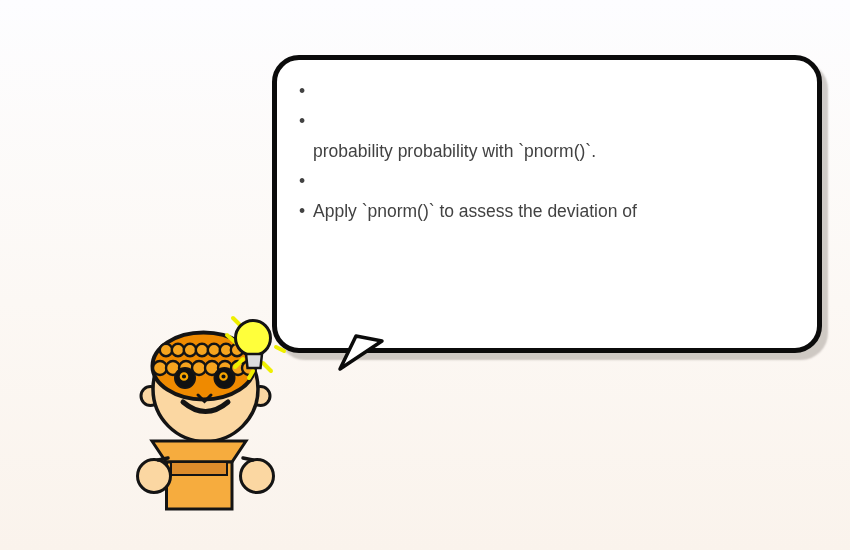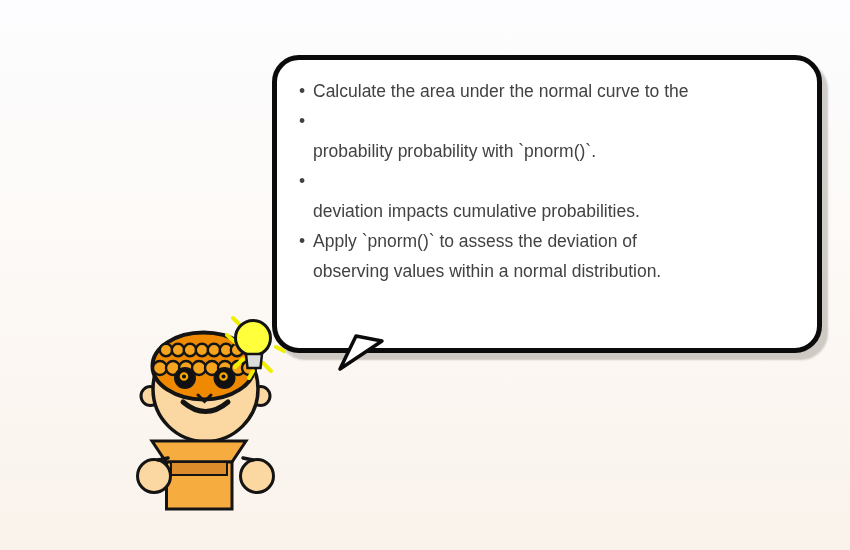--- a/index.html
+++ b/index.html
@@ -32,44 +32,41 @@
 <body>
 
 <div class="stage">
 
   <div class="bubble">
     <div class="bubble-text">
 
       <div>
         <div class="b-line">
           <span class="b-dot">•</span>
-          <span>Calculate the area under the normal curve to the</span>
         </div>
       </div>
 
       <div>
         <div class="b-line">
           <span class="b-dot">•</span>
         </div>
         <div class="b-line cont">probability probability with `pnorm()`.</div>
       </div>
 
       <div>
         <div class="b-line">
           <span class="b-dot">•</span>
         </div>
-        <div class="b-line cont">deviation impacts cumulative probabilities.</div>
       </div>
 
       <div>
         <div class="b-line">
           <span class="b-dot">•</span>
           <span>Apply `pnorm()` to assess the deviation of</span>
         </div>
-        <div class="b-line cont">observing values within a normal distribution.</div>
       </div>
 
     </div>
   </div>
 
   <svg class="tail-svg" width="60" height="48" viewBox="330 328 60 48">
     <polygon points="356,336 382,341 340,369" fill="#ffffff" stroke="#0b0b0b" stroke-width="3.5" stroke-linejoin="round"></polygon>
   </svg>
 
   <svg class="char-svg" width="158" height="202" viewBox="136 312 158 202">

